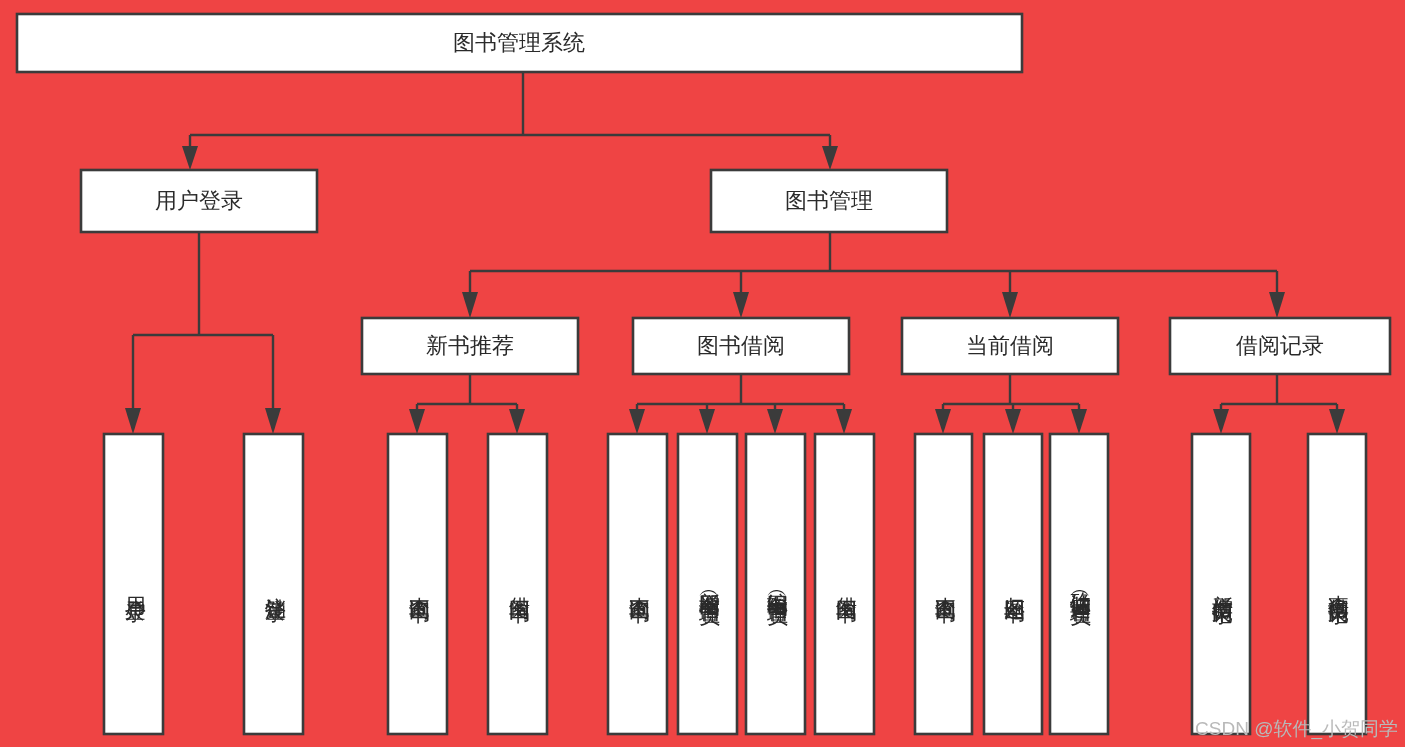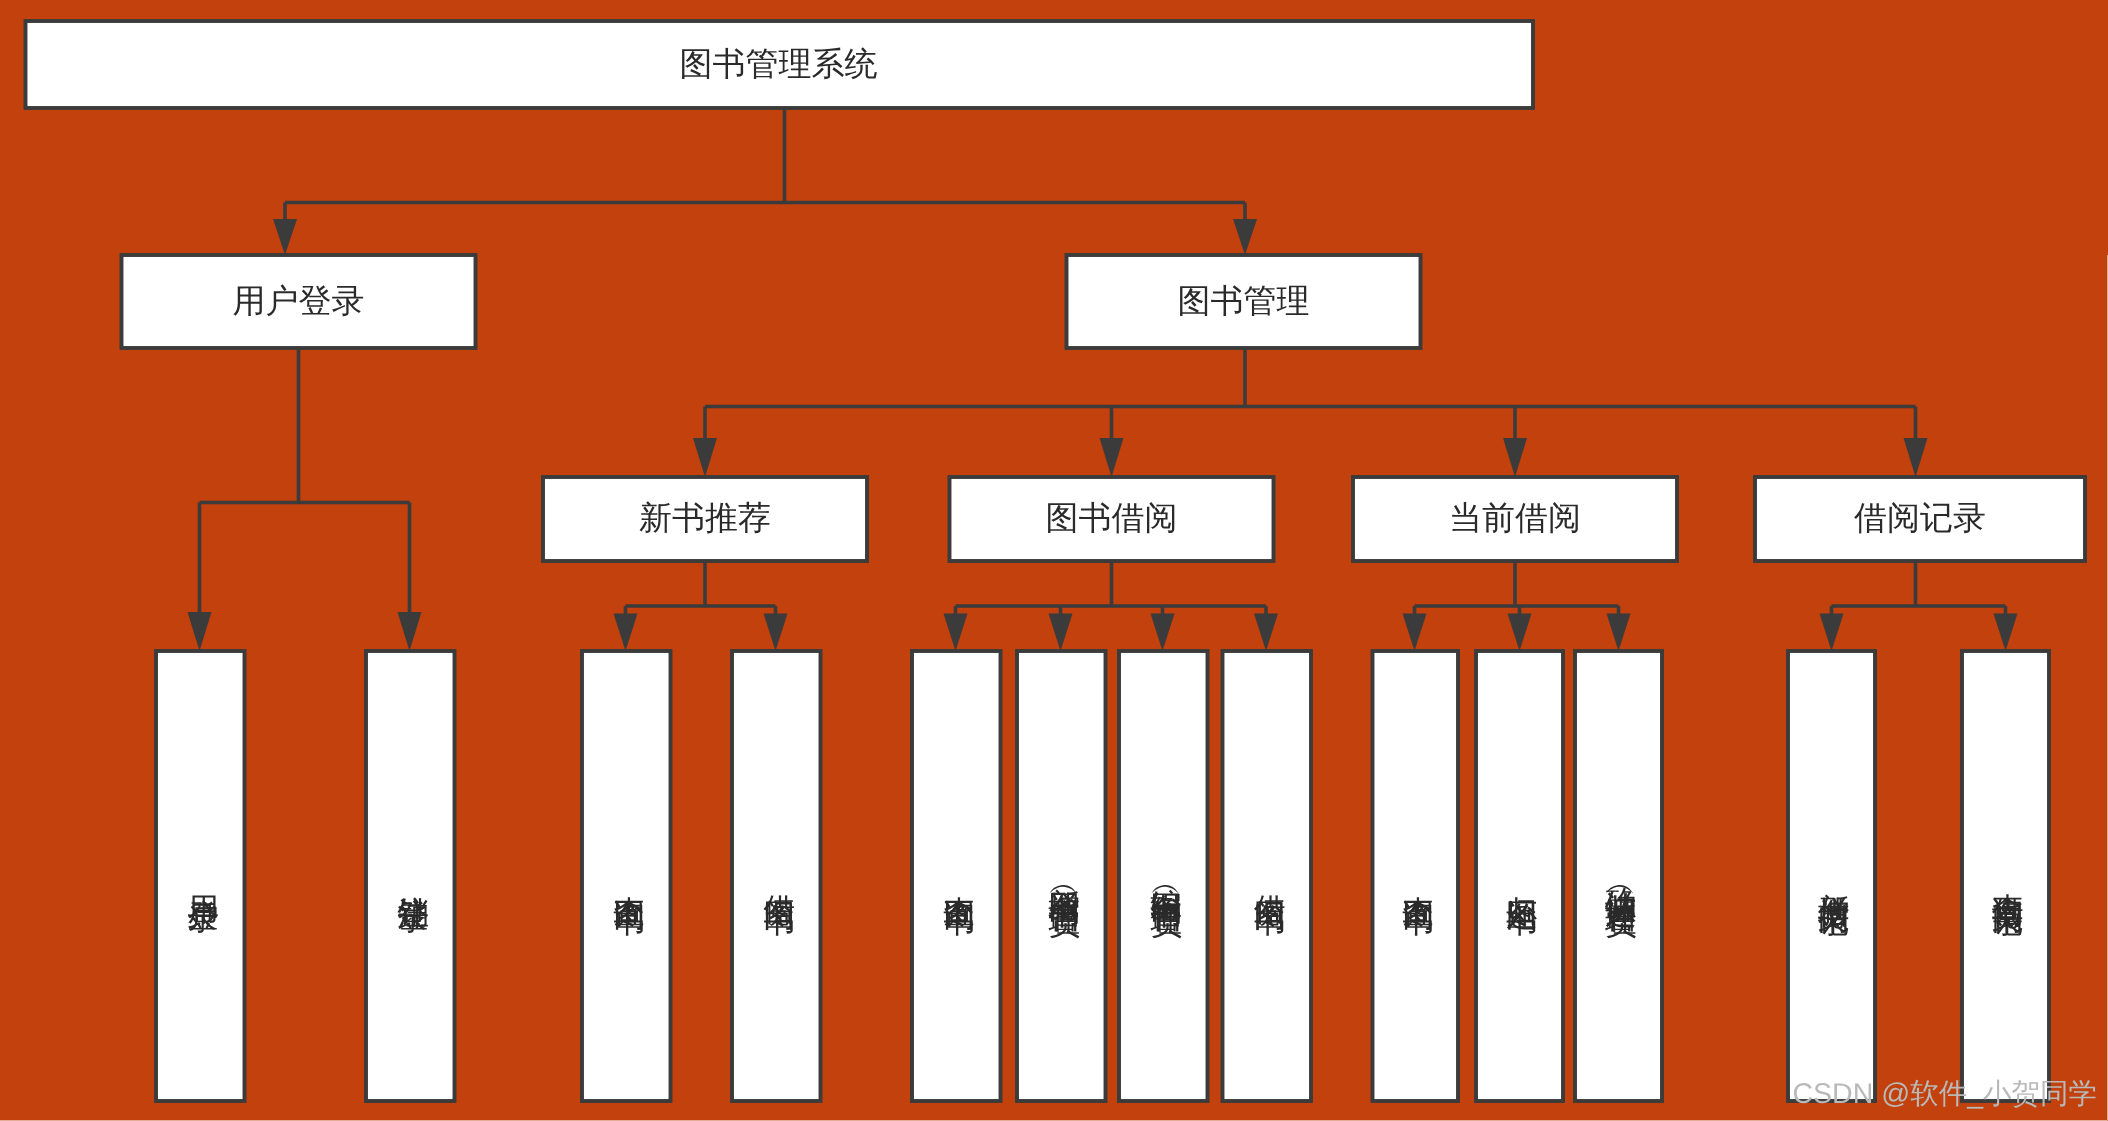--- a/index.html
+++ b/index.html
@@ -7,21 +7,21 @@
     padding: 0;
     background: #ffffff;
   }
   body {
     font-family: "Liberation Sans", "DejaVu Sans", sans-serif;
   }
   #diagram-root {
     position: relative;
     width: 1405px;
     height: 747px;
-    background: #c2410c;
+    background: #ef4444;
     overflow: hidden;
   }
   svg#flowchart {
     position: absolute;
     top: 0;
     left: 0;
     width: 1405px;
     height: 747px;
     display: block;
   }

